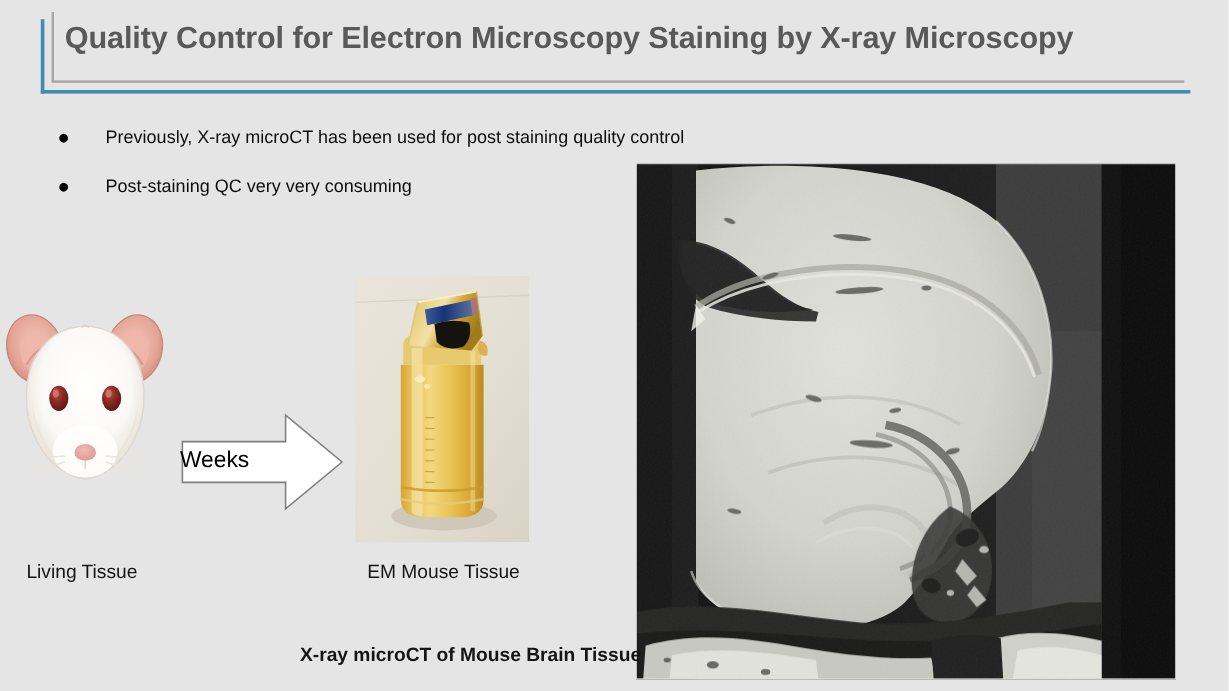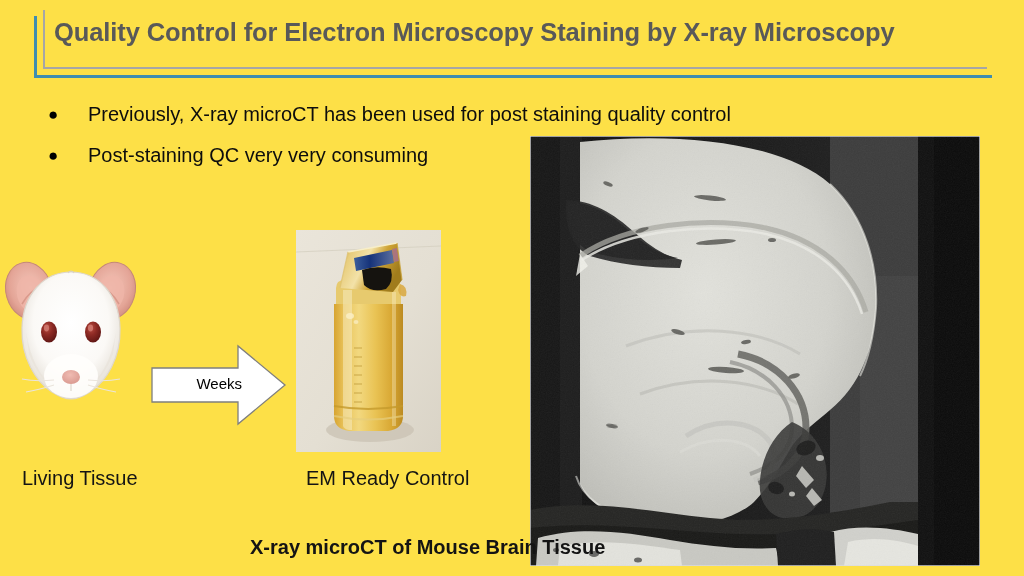--- a/index.html
+++ b/index.html
@@ -6,21 +6,21 @@
   * { box-sizing: border-box; margin: 0; padding: 0; }
   html, body {
     width: 1024px; height: 576px;
     background: #ffffff;
     font-family: "Liberation Sans", sans-serif;
     overflow: hidden;
   }
   #slide {
     position: relative;
     width: 1024px; height: 576px;
-    background: #fde047;
+    background: #e5e5e5;
   }
 
   
   #title-block {
     position: absolute;
     left: 34px; top: 10px;
     width: 962px; height: 68px;
   }
   #title-rule-v-blue {
     position: absolute; left: 0px; top: 6px;
@@ -69,21 +69,21 @@
   .bullet-dot {
     width: 44px;
     flex: 0 0 44px;
     font-size: 17px;
     line-height: 21px;
     color: #000000;
     text-align: left;
     padding-left: 4px;
   }
   .bullet-text {
-    font-size: 20px;
+    font-size: 15px;
     line-height: 21px;
     color: #0d0d0d;
     white-space: nowrap;
     text-align: center;
   }
 
   
   #mouse-figure {
     position: absolute;
     left: 2px; top: 246px;
@@ -93,24 +93,24 @@
 
   
   #weeks-arrow {
     position: absolute;
     left: 150px; top: 344px;
     width: 137px; height: 82px;
   }
   #weeks-arrow svg { display: block; width: 137px; height: 82px; }
   #weeks-label {
     position: absolute;
-    left: 8px; top: 28px;
+    left: 0; top: 28px;
     width: 84px;
-    text-align: right;
-    font-size: 15px;
+    text-align: left;
+    font-size: 19px;
     color: #000000;
     line-height: 24px;
   }
 
   
   #vial-photo {
     position: absolute;
     left: 296px; top: 230px;
     width: 145px; height: 222px;
     background: #e6e1d6;
@@ -124,21 +124,21 @@
     left: 530px; top: 136px;
     width: 450px; height: 430px;
     background: #1d1d1d;
     overflow: hidden;
   }
   #microct-svg { display: block; width: 450px; height: 430px; }
 
   
   .caption {
     position: absolute;
-    font-size: 20px;
+    font-size: 16px;
     color: #141414;
     line-height: 18px;
     white-space: nowrap;
   }
   #caption-living  { left: 22px;  top: 469px; }
   #caption-emready { left: 306px; top: 469px; }
   #caption-microct { left: 250px; top: 538px; font-weight: bold; }
 </style>
 </head>
 <body>
@@ -425,16 +425,16 @@
       <path d="M318 406 C 344 400 368 404 388 410 L 388 430 L 314 430 Z" fill="#f3f3ed" opacity="0.6"></path>
 
       <path d="M246 398 C 268 392 288 392 304 396 L 306 430 L 248 430 Z" fill="#202020"></path>
 
       <rect x="0" y="0" width="450" height="430" filter="url(#grain)" fill="none" opacity="0.5"></rect>
       <rect x="0" y="0" width="450" height="430" fill="none" stroke="#dcdcdc" stroke-width="1.4"></rect>
     </svg>
   </div>
 
   <div class="caption" id="caption-living">Living Tissue</div>
-  <div class="caption" id="caption-emready">EM Ready Control</div>
+  <div class="caption" id="caption-emready">EM Mouse Tissue</div>
   <div class="caption" id="caption-microct">X-ray microCT of Mouse Brain Tissue</div>
 
 </div>
 
 </body></html>

